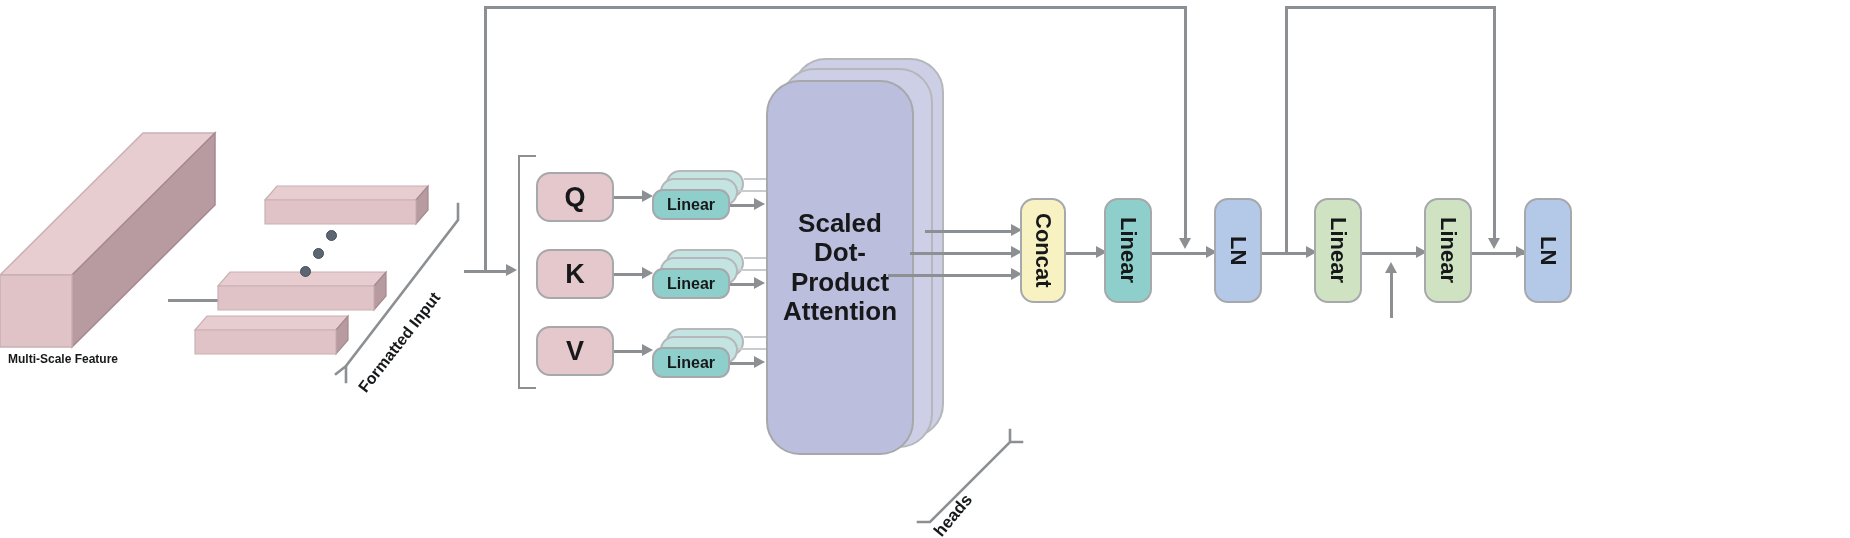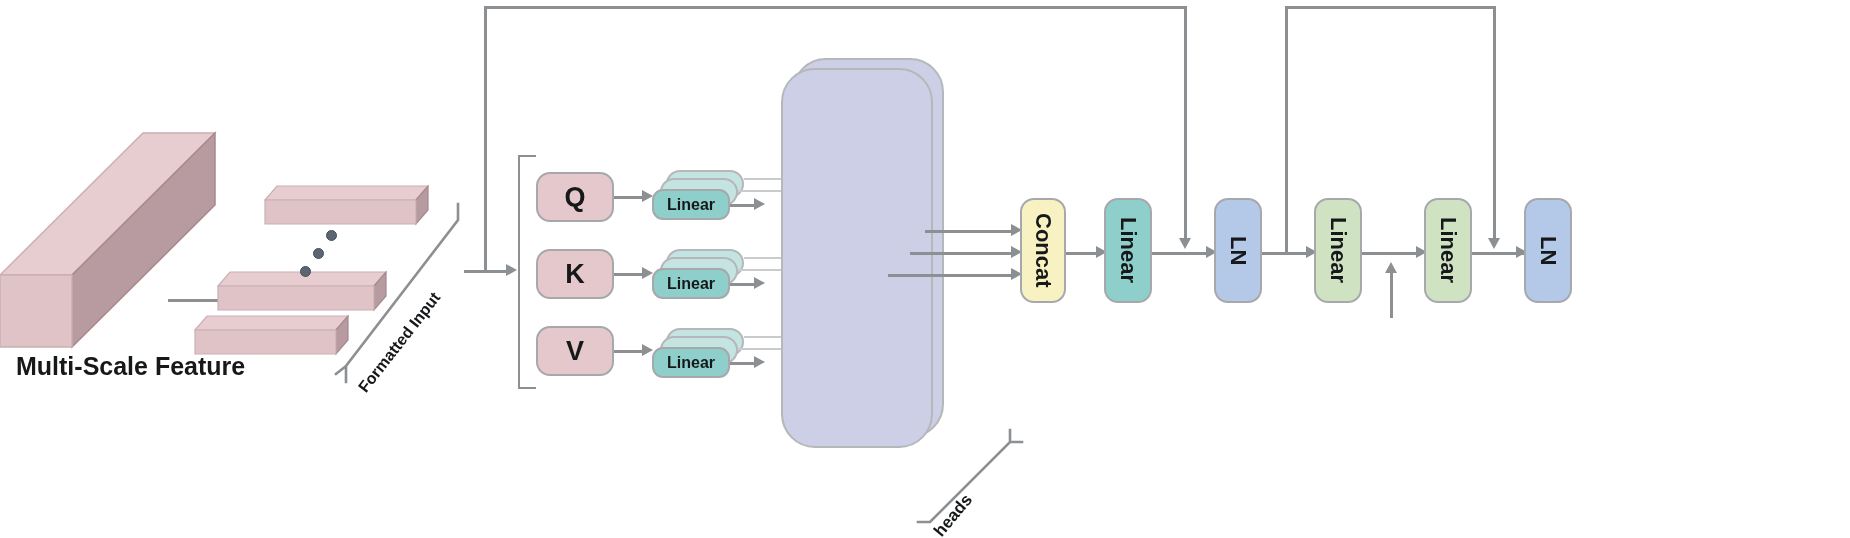--- a/index.html
+++ b/index.html
@@ -110,21 +110,21 @@
   <div class="slab abs" style="left:0px;top:125px;width:220px;height:275px;">
     <svg width="220" height="275" viewBox="0 0 220 275">
 
       <polygon points="0,150 143,8 215,8 72,150" fill="#e7cdd0" stroke="#c9b0b4" stroke-width="1.5"></polygon>
 
       <polygon points="72,150 215,8 215,80 72,222" fill="#b79ba0" stroke="#a6888e" stroke-width="1.5"></polygon>
 
       <polygon points="0,150 72,150 72,222 0,222" fill="#e0c3c7" stroke="#c9b0b4" stroke-width="1.5"></polygon>
     </svg>
   </div>
-  <div class="lbl" style="left:16px;top:352px;font-size:25px;">Multi-Scale Feature</div>
+  <div class="lbl" style="left:8px;top:352px;font-size:12px;">Multi-Scale Feature</div>
 
   <div class="ln-h" style="left:168px;top:299px;width:72px;"></div>
   <div class="arw right" style="left:238px;top:293px;"></div>
 
   <div class="slab abs" style="left:265px;top:186px;width:165px;height:42px;">
     <svg width="165" height="42" viewBox="0 0 165 42">
       <polygon points="0,14 12,0 163,0 151,14" fill="#e7cdd0" stroke="#c9b0b4" stroke-width="1.2"></polygon>
       <polygon points="151,14 163,0 163,24 151,38" fill="#b79ba0" stroke="#a6888e" stroke-width="1.2"></polygon>
       <polygon points="0,14 151,14 151,38 0,38" fill="#e0c3c7" stroke="#c9b0b4" stroke-width="1.2"></polygon>
     </svg>
@@ -213,20 +213,23 @@
 
   <div class="ln-h" style="left:730px;top:204px;width:28px;"></div>
   <div class="arw right" style="left:754px;top:198px;"></div>
   <div class="ln-h" style="left:730px;top:283px;width:28px;"></div>
   <div class="arw right" style="left:754px;top:277px;"></div>
   <div class="ln-h" style="left:730px;top:362px;width:28px;"></div>
   <div class="arw right" style="left:754px;top:356px;"></div>
 
   <div class="ghost g-purple" style="left:792px;top:58px;width:152px;height:380px;border-radius:34px;"></div>
   <div class="ghost g-purple" style="left:781px;top:68px;width:152px;height:380px;border-radius:34px;"></div>
+  <div class="node purple" style="left:766px;top:80px;width:148px;height:375px;border-radius:34px;font-size:26px;padding:0 8px;">
+    <span>Scaled Dot-Product Attention</span>
+  </div>
 
   <div class="abs" style="left:900px;top:400px;width:130px;height:138px;">
     <svg width="130" height="138" viewBox="0 0 130 138">
       <path d="M 18 122 L 30 122 L 110 42 L 122 42 M 110 42 L 110 30" fill="none" stroke="#8d9093" stroke-width="2.6" stroke-linecap="square"></path>
     </svg>
   </div>
   <div class="lbl rot" style="left:930px;top:528px;font-size:17px;transform:rotate(-50deg);">heads</div>
 
   <div class="ln-h" style="left:925px;top:230px;width:90px;"></div>
   <div class="arw right" style="left:1011px;top:224px;"></div>

